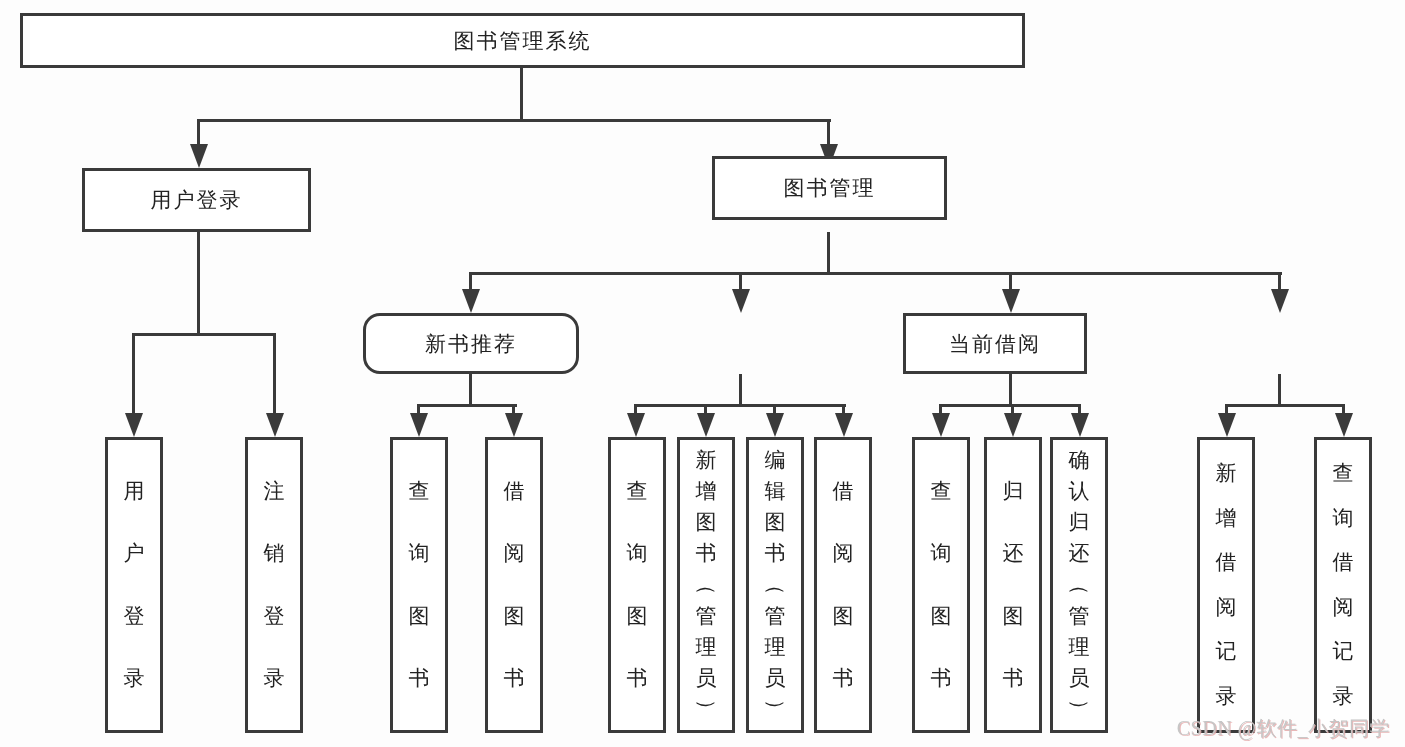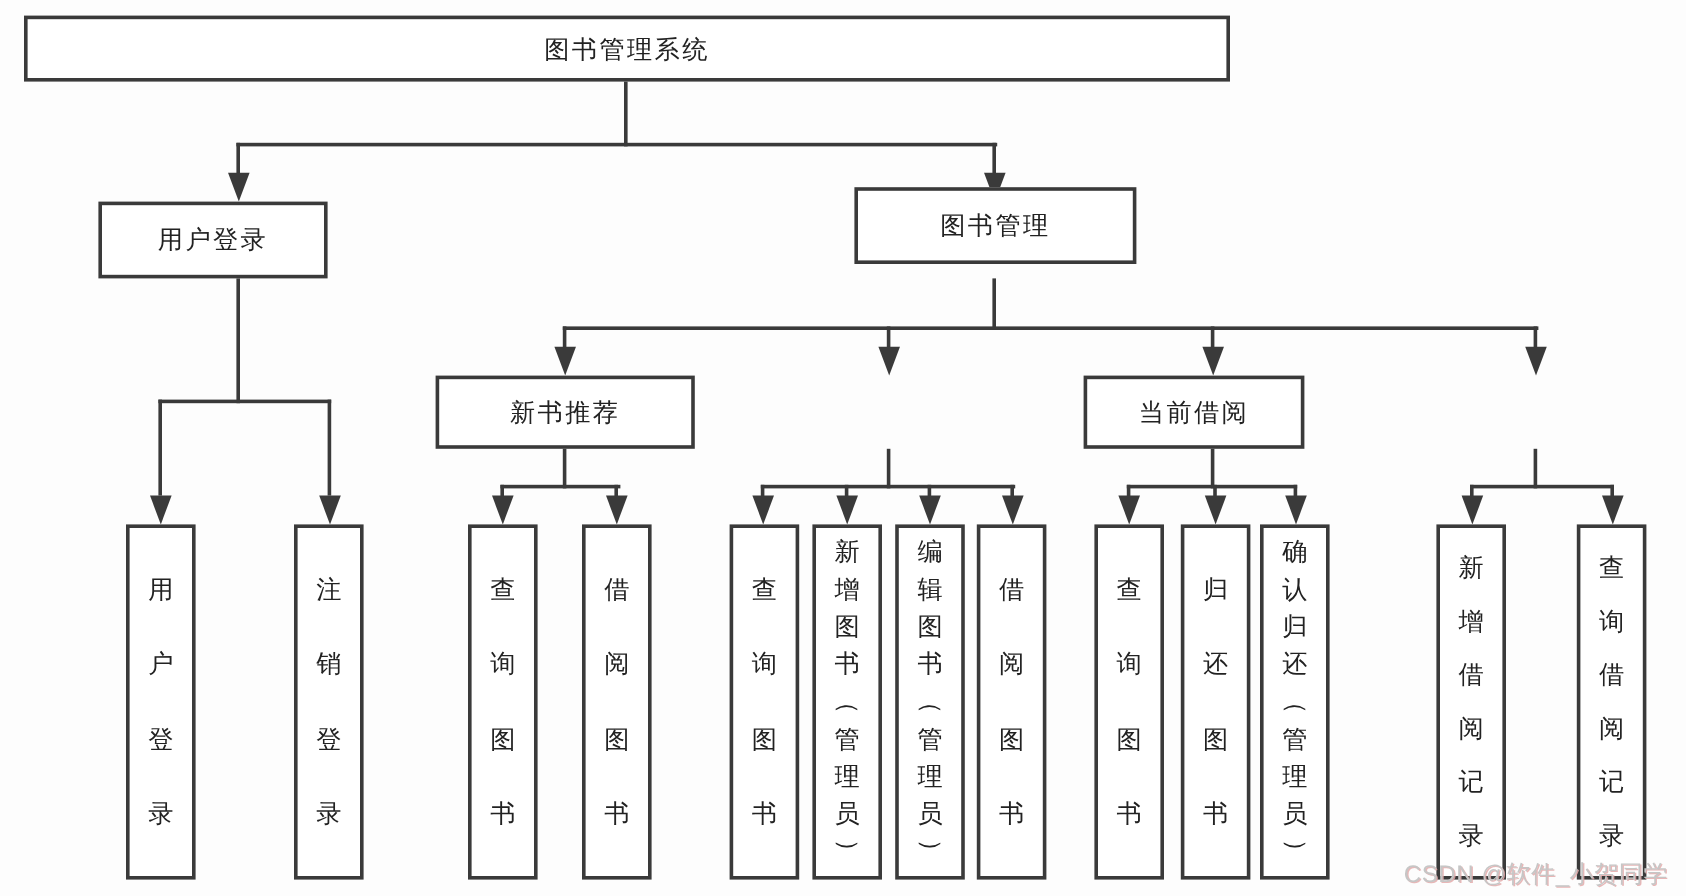--- a/index.html
+++ b/index.html
@@ -1,20 +1,20 @@
 <!DOCTYPE html>
 <html><head>
 <meta charset="utf-8">
 <style>
   html,body{margin:0;padding:0;background:#ffffff;}
   #stage{
     position:relative;
     width:1405px;height:747px;
     background:#fdfdfd;
-    font-family:Liberation Sans, sans-serif;
+    font-family:Liberation Serif, serif;
     overflow:hidden;
   }
   .box{
     position:absolute;
     box-sizing:border-box;
     border:3px solid #3a3a3a;
     background:#ffffff;
     display:flex;align-items:center;justify-content:center;
     color:#222222;
   }
@@ -53,21 +53,21 @@
     <span class="hlabel">图书管理系统</span>
   </div>
 
   <div class="ln" style="left:520px;top:68px;width:3px;height:54px;"></div>
   <div class="ln" style="left:197px;top:119px;width:634px;height:3px;"></div>
   <div class="ln" style="left:197px;top:119px;width:3px;height:26px;"></div>
   <div class="ah" style="left:190px;top:144px;"></div>
   <div class="ln" style="left:827px;top:119px;width:3px;height:26px;"></div>
   <div class="ah" style="left:820px;top:144px;"></div>
 
-  <div class="box" style="left:82px;top:168px;width:191px;height:64px;">
+  <div class="box" style="left:82px;top:168px;width:229px;height:64px;">
     <span class="hlabel">用户登录</span>
   </div>
   <div class="box" style="left:712px;top:156px;width:235px;height:64px;">
     <span class="hlabel">图书管理</span>
   </div>
 
   <div class="ln" style="left:197px;top:232px;width:3px;height:104px;"></div>
   <div class="ln" style="left:132px;top:333px;width:144px;height:3px;"></div>
   <div class="ln" style="left:132px;top:333px;width:3px;height:80px;"></div>
   <div class="ah" style="left:125px;top:413px;"></div>
@@ -78,21 +78,21 @@
   <div class="ln" style="left:469px;top:272px;width:813px;height:3px;"></div>
   <div class="ln" style="left:469px;top:272px;width:3px;height:20px;"></div>
   <div class="ah" style="left:462px;top:289px;"></div>
   <div class="ln" style="left:739px;top:272px;width:3px;height:20px;"></div>
   <div class="ah" style="left:732px;top:289px;"></div>
   <div class="ln" style="left:1009px;top:272px;width:3px;height:20px;"></div>
   <div class="ah" style="left:1002px;top:289px;"></div>
   <div class="ln" style="left:1278px;top:272px;width:3px;height:20px;"></div>
   <div class="ah" style="left:1271px;top:289px;"></div>
 
-  <div class="box" style="left:363px;top:313px;width:216px;height:61px;">
+  <div class="box" style="left:363px;top:313px;width:216px;height:61px;border-radius:17px;">
     <span class="hlabel">新书推荐</span>
   </div>
   <div class="box" style="left:903px;top:313px;width:184px;height:61px;">
     <span class="hlabel">当前借阅</span>
   </div>
 
   <div class="ln" style="left:469px;top:374px;width:3px;height:33px;"></div>
   <div class="ln" style="left:417px;top:404px;width:100px;height:3px;"></div>
   <div class="ln" style="left:417px;top:404px;width:3px;height:10px;"></div>
   <div class="ah" style="left:410px;top:413px;"></div>

